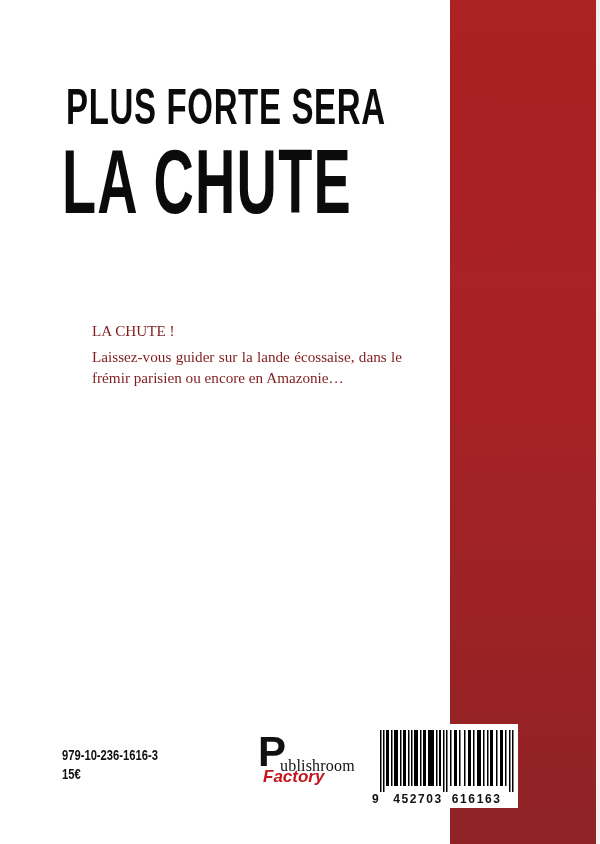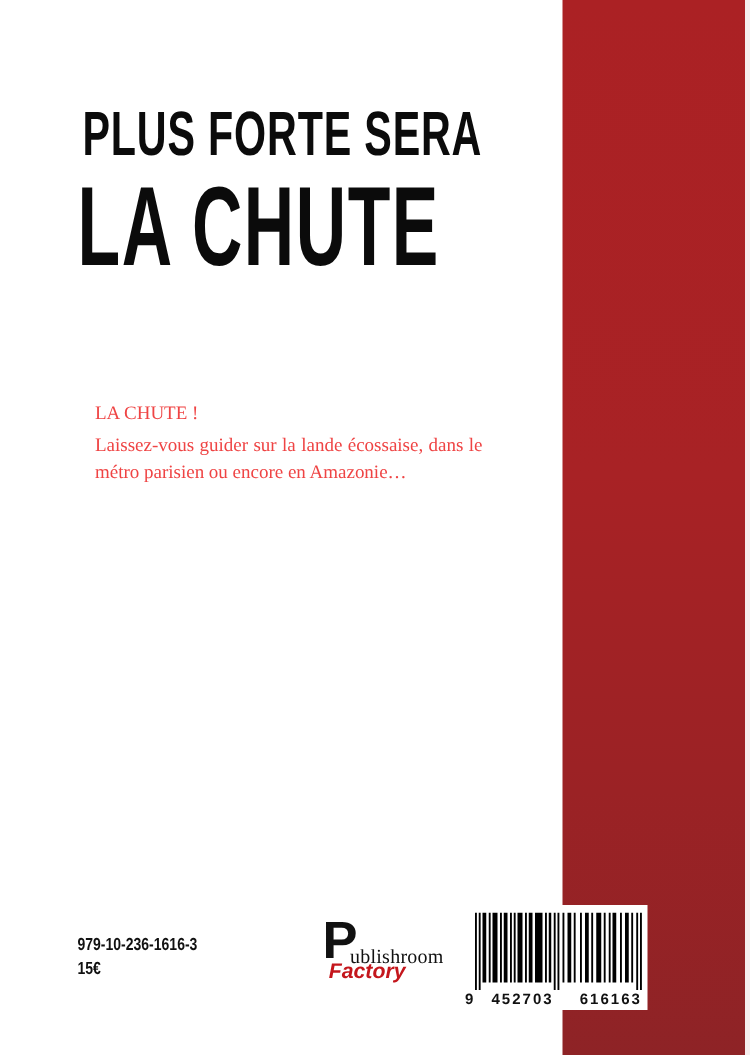--- a/index.html
+++ b/index.html
@@ -25,23 +25,23 @@
     white-space: nowrap; letter-spacing: 1px;
   }
   .title-line2 {
     position: absolute; left: 62px; top: 132px;
     font-family: "Liberation Sans", sans-serif; font-weight: bold;
     font-size: 90px; line-height: 100px; color: #0b0b0b;
     transform: scaleX(0.62); transform-origin: left top;
     white-space: nowrap; letter-spacing: 2px;
   }
   .blurb {
-    position: absolute; left: 76px; top: 320px; width: 310px;
+    position: absolute; left: 92px; top: 320px; width: 310px;
     font-family: "Liberation Serif", serif; font-size: 15.2px; line-height: 21px;
-    color: #ef4444; text-align: justify;
+    color: #7f1d1d; text-align: justify;
   }
   .blurb p { margin: 0 0 5px 0; }
   .blurb p.last { text-align-last: left; }
   .isbn {
     position: absolute; left: 62px; top: 746px;
     font-family: "Liberation Sans", sans-serif; font-weight: bold;
     font-size: 14px; line-height: 19px; color: #111;
     transform: scaleX(0.8); transform-origin: left top;
   }
   .logo { position: absolute; left: 258px; top: 737px; width: 100px; height: 50px; }
@@ -76,21 +76,21 @@
 
 <div class="cover">
   <div class="red-band"></div>
   <div class="right-edge"></div>
 
   <div class="title-line1">PLUS FORTE SERA</div>
   <div class="title-line2">LA CHUTE</div>
 
   <div class="blurb">
     <p>LA CHUTE !</p>
-    <p class="last">Laissez-vous guider sur la lande écossaise, dans le métro parisien ou encore en Amazonie…</p>
+    <p class="last">Laissez-vous guider sur la lande écossaise, dans le frémir parisien ou encore en Amazonie…</p>
   </div>
 
   <div class="isbn">
     <div>979-10-236-1616-3</div>
     <div>15€</div>
   </div>
 
   <div class="logo">
     <span class="bigP">P</span>
     <span class="pub">ublishroom</span>
@@ -130,16 +130,16 @@
           <rect x="116" y="0" width="1.5" height="56"></rect>
         <rect x="120" y="0" width="3" height="56"></rect>
           <rect x="125" y="0" width="1.5" height="56"></rect>
         <rect x="129" y="0" width="1.5" height="62"></rect>
           <rect x="132" y="0" width="1.5" height="62"></rect>
       </g>
     </svg>
     <div class="barcode-digits">
       <span>9</span>
       <span style="margin-left:8px">452703</span>
-      <span style="margin-left:16px">616163</span>
+      <span style="margin-left:4px">616163</span>
     </div>
   </div>
 </div>
 
 </body></html>

